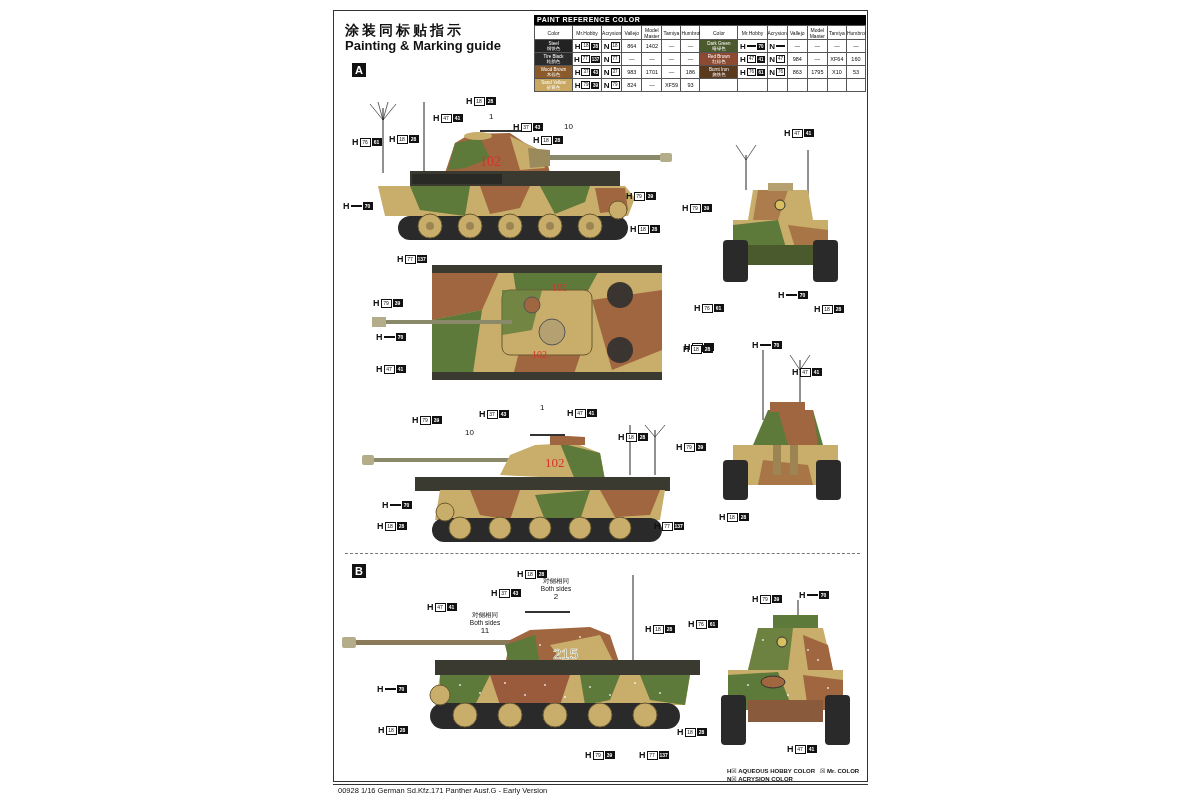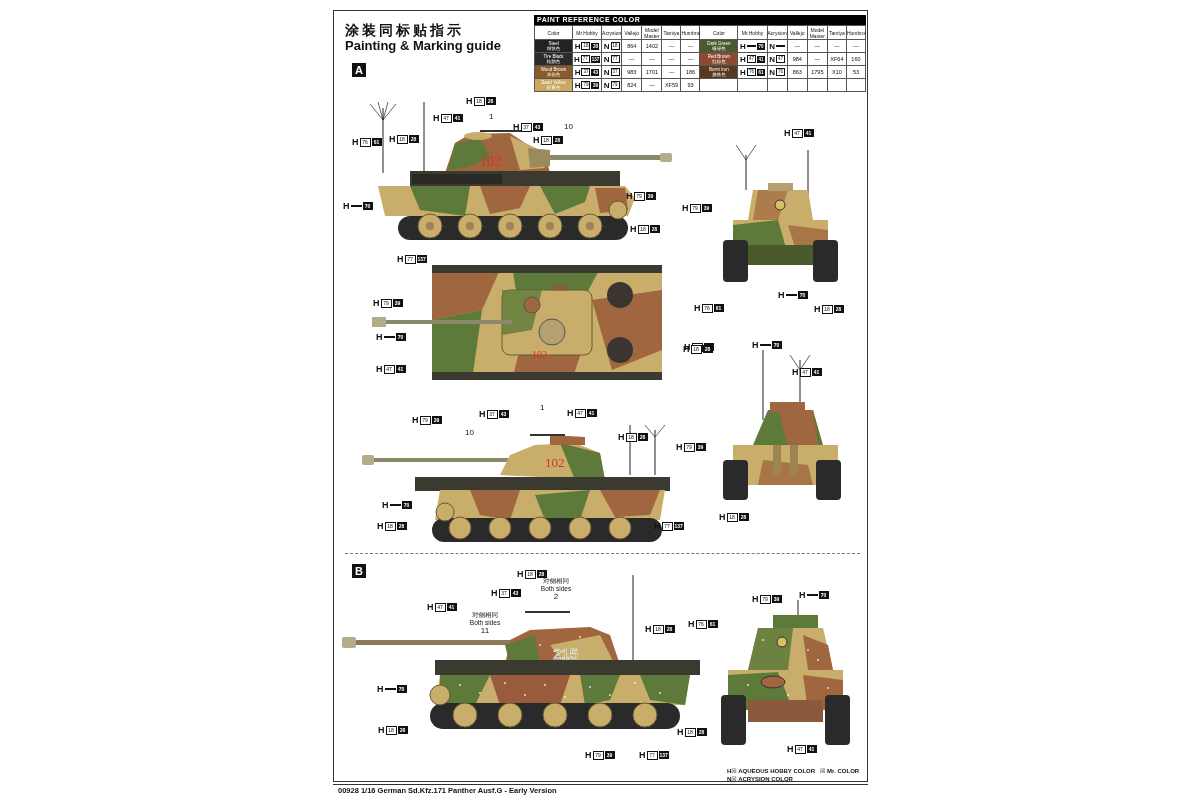--- a/index.html
+++ b/index.html
@@ -30,21 +30,21 @@
   .callout .H { font-size: 9px; font-weight: bold; }
   .callout .boxw { font-size: 5px; min-width: 11px; line-height: 7px; text-align: center; }
   .callout .boxb { font-size: 5px; min-width: 10px; line-height: 8px; text-align: center; }
   .num { position: absolute; font-size: 8px; }
   .note { position: absolute; font-size: 6.5px; text-align: center; line-height: 8px; }
 
   .divider { position: absolute; left: 345px; top: 553px; width: 515px; border-top: 1px dashed #777; }
 
   .tank { position: absolute; }
   .legend { position: absolute; left: 727px; top: 767px; font-size: 6px; font-weight: bold; line-height: 8px; }
-  .footer { position: absolute; left: 338px; top: 786px; font-size: 7.5px; font-weight: bold; }
+  .footer { position: absolute; left: 338px; top: 786px; font-size: 7.5px; font-weight: normal; }
 </style>
 </head>
 <body>
 
 <div class="sheet"></div>
 
 <div class="title-cn">涂装同标贴指示</div>
 <div class="title-en">Painting &amp; Marking guide</div>
 
 <div class="paint-table-wrap">

